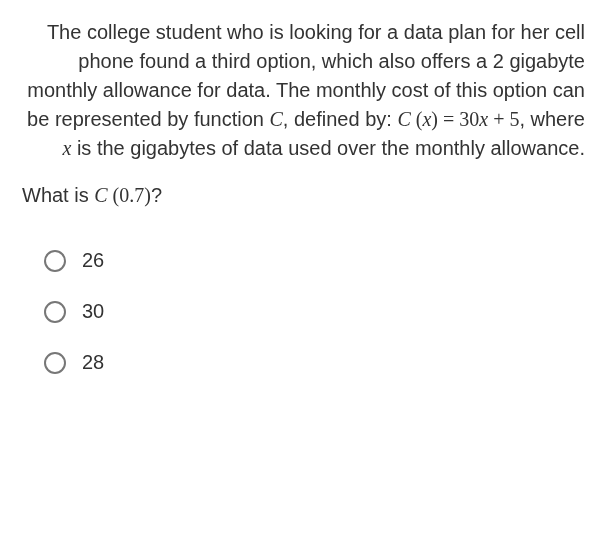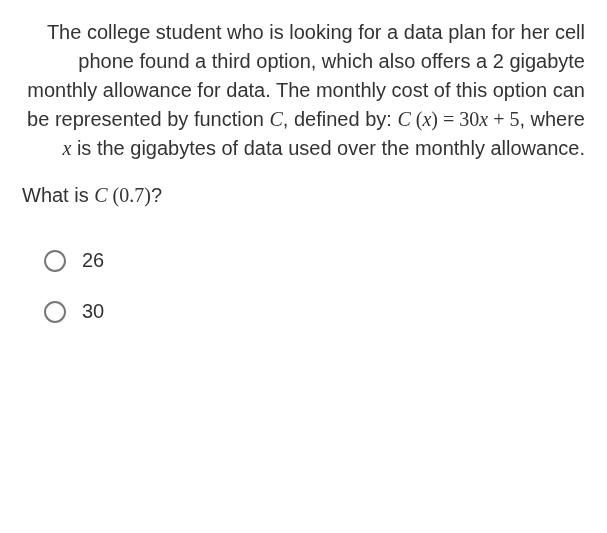--- a/index.html
+++ b/index.html
@@ -64,13 +64,17 @@
 
 <div class="options">
   <div class="option">
     <div class="radio"></div>
     <span class="option-label">26</span>
   </div>
   <div class="option">
     <div class="radio"></div>
     <span class="option-label">30</span>
   </div>
+  <div class="option">
+    <div class="radio"></div>
+    <span class="option-label">28</span>
+  </div>
 </div>
 
 </body></html>

